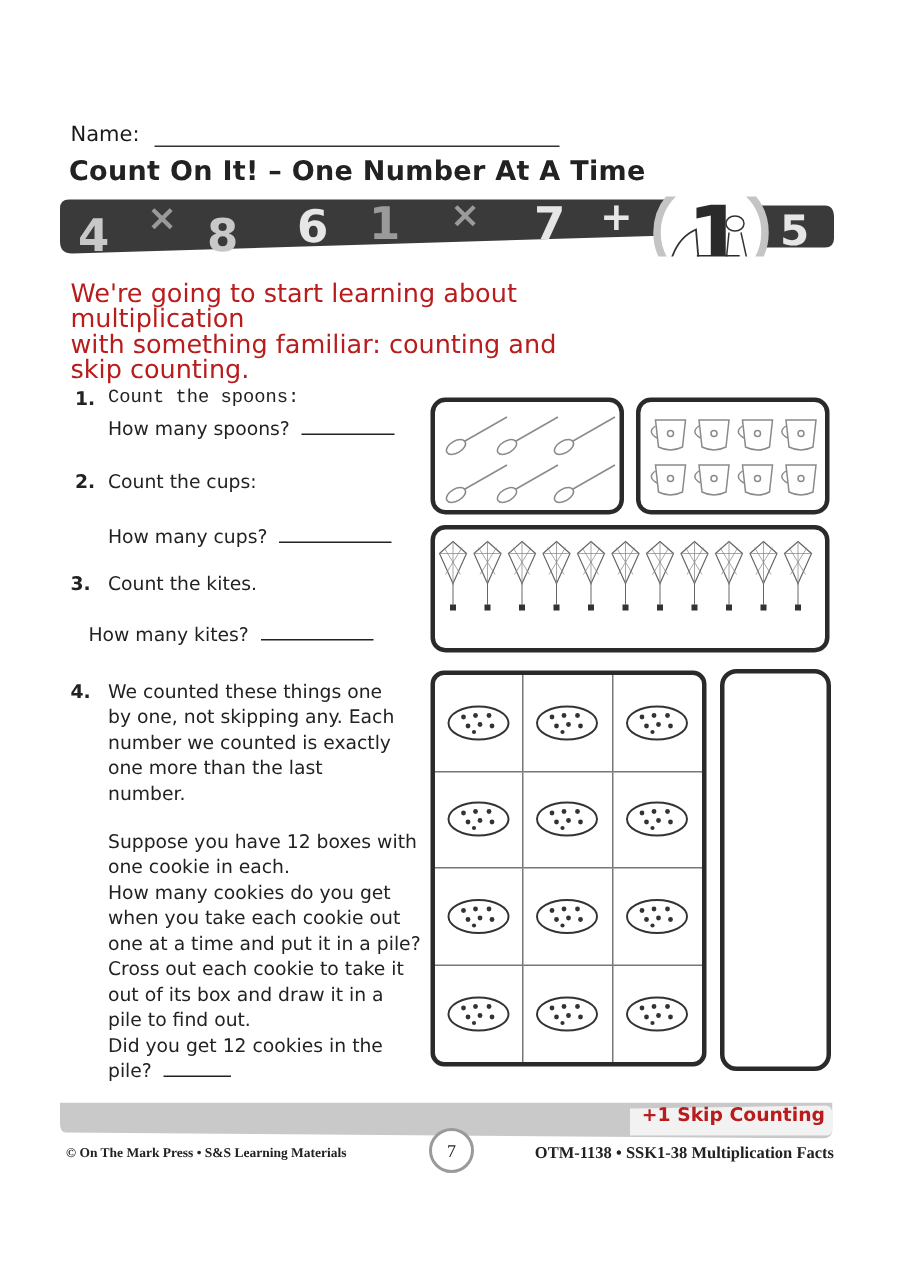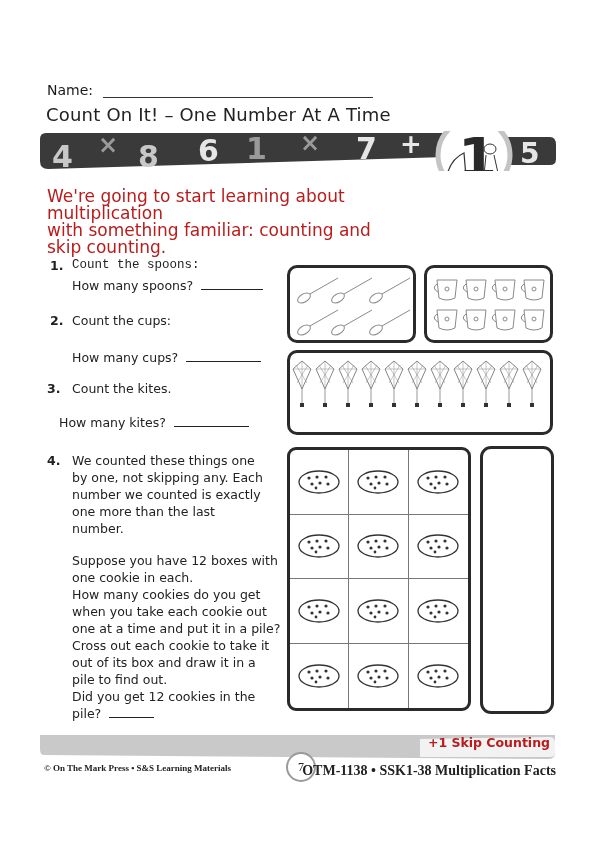--- a/index.html
+++ b/index.html
@@ -5,42 +5,42 @@
   * { box-sizing: border-box; margin: 0; padding: 0; }
   html, body { width: 600px; height: 848px; background: #ffffff; overflow: hidden; }
   body { position: relative; font-family: "DejaVu Sans", sans-serif; color: #1a1a1a; }
 
   .abs { position: absolute; }
 
   
   .name-row { left: 47px; top: 82px; font-size: 14px; font-weight: normal; display: flex; align-items: flex-end; }
   .name-line { display: inline-block; width: 270px; border-bottom: 1.5px solid #333; margin-left: 10px; height: 14px; }
 
-  .title { left: 46px; top: 104px; font-size: 18px; font-weight: normal; letter-spacing: 0.2px; color: #222; }
+  .title { left: 46px; top: 104px; font-size: 18px; font-weight: bold; letter-spacing: 0.2px; color: #222; }
 
   
   .banner { left: 38px; top: 131px; width: 520px; height: 40px; }
 
   .intro { left: 47px; top: 188px; font-size: 17px; line-height: 17px; color: #b91c1c; width: 360px; }
 
   .q { font-size: 12.5px; line-height: 17px; color: #222; }
   .q-num { position: absolute; font-weight: bold; }
   .blank { display: inline-block; border-bottom: 1.3px solid #222; height: 12px; vertical-align: baseline; }
 
   .box { position: absolute; border: 3px solid #2a2a2a; border-radius: 10px; background: #fff; }
 
   .cookie-grid { position: absolute; left: 287px; top: 447px; width: 184px; height: 264px; border: 3px solid #2a2a2a; border-radius: 9px; display: grid; grid-template-columns: repeat(3, 1fr); grid-template-rows: repeat(4, 1fr); overflow: hidden; }
   .cookie-cell { border-right: 1px solid #777; border-bottom: 1px solid #777; display: flex; align-items: center; justify-content: center; }
   .cookie-cell:nth-child(3n) { border-right: none; }
   .cookie-cell:nth-child(n+10) { border-bottom: none; }
 
   .footer-band { left: 40px; top: 735px; width: 515px; height: 24px; }
   .footer-tag { right: 50px; top: 735px; font-size: 12.5px; font-weight: bold; color: #b91c1c; }
   .footer-left { left: 44px; top: 763px; font-family: "Liberation Serif", serif; font-size: 9px; font-weight: bold; color: #222; }
-  .footer-right { right: 44px; top: 763px; font-family: "Liberation Serif", serif; font-size: 14px; font-weight: bold; color: #222; }
+  .footer-right { right: 44px; top: 763px; font-family: "Liberation Serif", serif; font-size: 11px; font-weight: bold; color: #222; }
   .page-circle { left: 286px; top: 752px; width: 30px; height: 30px; border-radius: 50%; border: 2.5px solid #9a9a9a; background: #fff; display: flex; align-items: center; justify-content: center; font-family: "Liberation Serif", serif; font-size: 12px; color: #222; }
 </style>
 </head>
 <body>
 
 <div class="abs name-row">
   <span>Name:</span>
   <span class="name-line"></span>
 </div>
 

